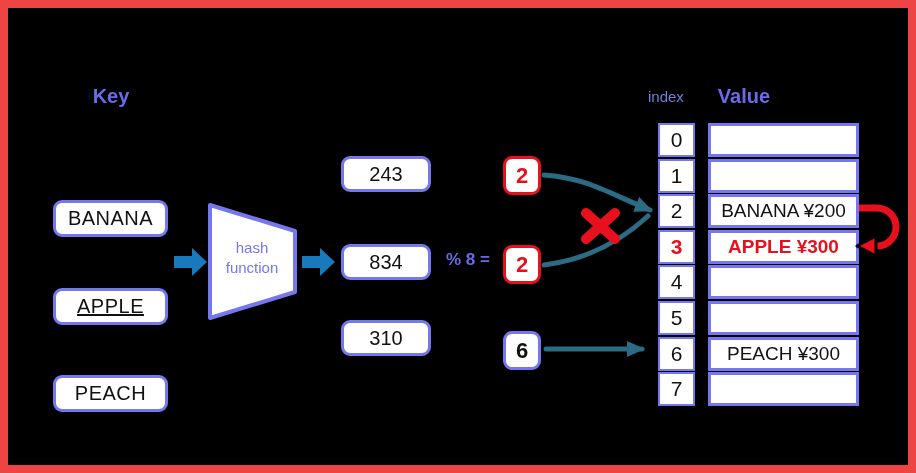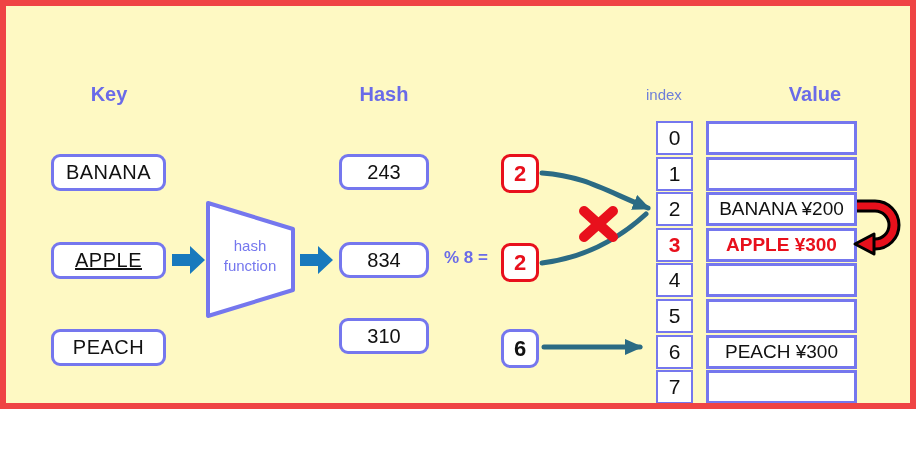--- a/index.html
+++ b/index.html
@@ -1,37 +1,37 @@
 <!DOCTYPE html>
 <html><head>
 <meta charset="utf-8">
 <style>
   html,body{margin:0;padding:0;background:#fff;}
   .canvas{
     position:relative;
-    width:916px;height:409px;
+    width:916px;height:473px;
     box-sizing:border-box;
-    border:6px solid #ef4444;
-    background:#fef9c3;
+    border:8px solid #ef4444;
+    background:#000000;
     font-family:"Liberation Sans", sans-serif;
     overflow:hidden;
   }
   .abs{position:absolute;box-sizing:border-box;}
   .hdr{
     font-weight:bold;font-size:20px;color:#6a6be8;
     text-align:center;
   }
   .hdr-small{
     font-weight:500;font-size:15px;color:#6e7fd9;text-align:left;
   }
   .keybox{
     left:45px;width:115px;height:37px;
     border:3px solid #7577ee;border-radius:9px;background:#fff;
     display:flex;align-items:center;justify-content:center;
-    font-size:20px;color:#111;letter-spacing:0.5px;
+    font-size:20px;color:#111;letter-spacing:0.5px;margin-top:44px;
   }
   .hashbox{
     left:333px;width:90px;height:36px;
     border:3px solid #7577ee;border-radius:9px;background:#fff;
     display:flex;align-items:center;justify-content:center;
     font-size:20px;color:#111;
   }
   .resultbox{
     left:495px;width:38px;height:39px;
     border-radius:9px;background:#fff;
@@ -64,30 +64,29 @@
     text-align:center;line-height:1.3;
   }
   svg.overlay{position:absolute;left:0;top:0;pointer-events:none;}
 </style>
 </head>
 <body>
 
 <div class="canvas">
 
   <div class="abs hdr" style="left:55px;top:77px;width:96px;">Key</div>
-  <div class="abs hdr" style="left:330px;top:77px;width:96px;">Hash</div>
   <div class="abs hdr-small" style="left:640px;top:80px;width:56px;">index</div>
-  <div class="abs hdr" style="left:761px;top:77px;width:96px;">Value</div>
+  <div class="abs hdr" style="left:688px;top:77px;width:96px;">Value</div>
 
   <div class="abs keybox" style="top:148px;">BANANA</div>
   <div class="abs keybox" style="top:236px;text-decoration:underline;">APPLE</div>
   <div class="abs keybox" style="top:323px;">PEACH</div>
 
   <div class="abs hashbox" style="top:148px;">243</div>
-  <div class="abs hashbox" style="top:236px;border-radius:11px;">834</div>
+  <div class="abs hashbox" style="top:236px;">834</div>
   <div class="abs hashbox" style="top:312px;">310</div>
 
   <div class="abs modexpr">% 8 =</div>
 
   <div class="abs resultbox red" style="top:148px;">2</div>
   <div class="abs resultbox red" style="top:237px;">2</div>
   <div class="abs resultbox purple" style="top:323px;">6</div>
 
   <div class="abs icell" style="top:115px;">0</div>
   <div class="abs icell" style="top:151px;">1</div>

